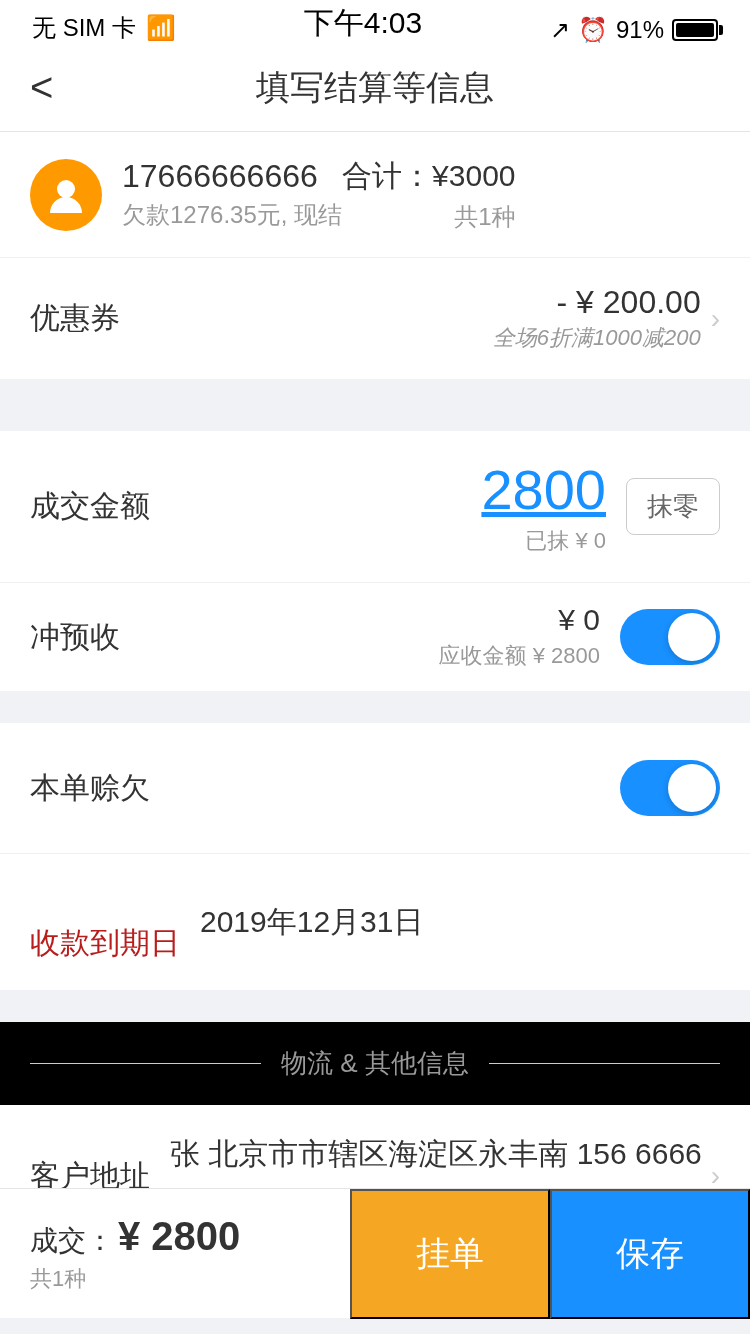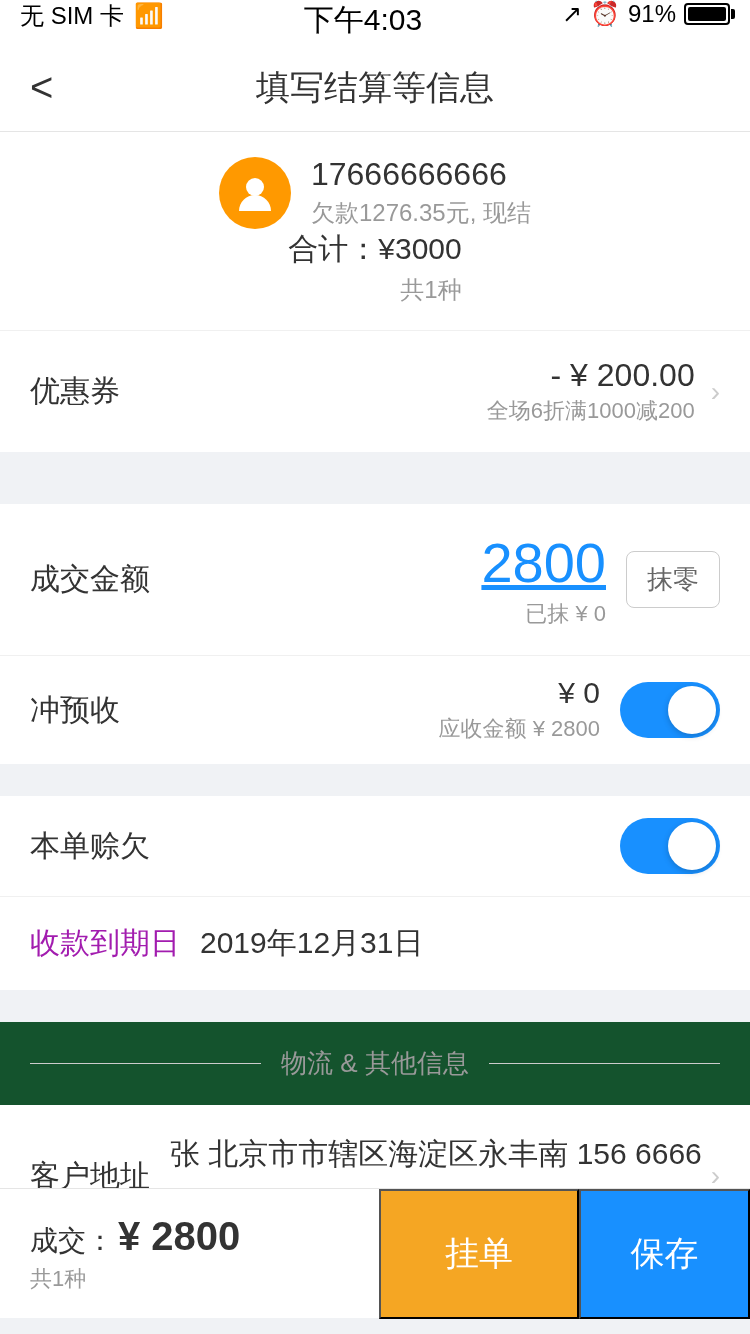--- a/index.html
+++ b/index.html
@@ -12,23 +12,23 @@
       font-size: 28px;
       color: #333;
       position: relative;
     }
 
     
     .status-bar {
       height: 44px;
       background: #fff;
       display: flex;
-      align-items: flex-start;
-      justify-content: space-between;
-      padding: 0 20px;
+      align-items: flex-end;
+      justify-content: space-between;
+      padding: 0 32px;
       font-size: 24px;
       color: #000;
     }
     .status-left { display: flex; align-items: center; gap: 10px; }
     .status-center { font-size: 30px; font-weight: 500; }
     .status-right { display: flex; align-items: center; gap: 8px; font-size: 24px; }
     .battery-icon {
       width: 46px; height: 22px; border: 2px solid #000; border-radius: 4px;
       position: relative; display: inline-block;
     }
@@ -78,21 +78,20 @@
     }
 
     
     .customer-row {
       background: #fff;
       padding: 24px 30px;
       display: flex;
       align-items: center;
       justify-content: flex-start;
       border-bottom: 1px solid #f0f0f0;
-      flex-direction: column;
     }
     .customer-left { display: flex; align-items: center; gap: 20px; }
     .avatar {
       width: 72px; height: 72px; border-radius: 50%;
       background: #f90; display: flex; align-items: center; justify-content: center;
       font-size: 32px; color: #fff; flex-shrink: 0;
     }
     .customer-info .phone { font-size: 32px; font-weight: 500; color: #333; }
     .customer-info .debt { font-size: 24px; color: #999; margin-top: 4px; }
     .customer-right { text-align: right; }
@@ -101,23 +100,23 @@
 
     
     .coupon-row {
       background: #fff;
       padding: 26px 30px;
       display: flex;
       align-items: center;
       justify-content: space-between;
     }
     .coupon-label { font-size: 30px; color: #333; }
-    .coupon-right { display: flex; align-items: center; gap: 16px; }
+    .coupon-right { display: flex; align-items: center; gap: 10px; }
     .coupon-discount { font-size: 32px; color: #333; }
-    .coupon-desc { font-size: 22px; color: #999; text-align: right; margin-top: 2px; }
+    .coupon-desc { font-size: 22px; color: #999; text-align: right; margin-top: 2px; font-style: italic; }
     .coupon-right-content { text-align: right; }
     .chevron { font-size: 28px; color: #ccc; }
 
     
     .separator { height: 16px; background: #f0f2f5; }
 
     
     .form-row {
       background: #fff;
       padding: 26px 30px;
@@ -180,41 +179,41 @@
 
     
     .divider-section {
       height: 16px;
       background: #f0f2f5;
     }
 
     
     .credit-row {
       background: #fff;
-      padding: 22px 30px;
+      padding: 37px 30px;
       display: flex;
       align-items: center;
       justify-content: space-between;
     }
 
     
     .due-date-row {
       background: #fff;
       padding: 26px 30px;
       display: flex;
       align-items: center;
       gap: 20px;
       border-top: 1px solid #f0f0f0;
     }
-    .due-date-label { font-size: 30px; color: #a21caf; }
+    .due-date-label { font-size: 30px; color: #b91c1c; margin-top: 43px; }
     .due-date-value { font-size: 30px; color: #333; }
 
     
     .logistics-header {
-      background: #14532d;
+      background: #000000;
       padding: 24px 30px;
       display: flex;
       align-items: center;
       justify-content: center;
       gap: 20px;
     }
     .logistics-line { flex: 1; height: 1px; background: #ccc; }
     .logistics-text { font-size: 26px; color: #999; white-space: nowrap; }
 
     
@@ -247,21 +246,21 @@
     .bottom-deal-amount { font-size: 40px; font-weight: 600; color: #333; }
     .bottom-count { font-size: 22px; color: #999; margin-top: 4px; }
     .bottom-btn-pending {
       width: 200px; height: 130px;
       background: #f5a623;
       display: flex; align-items: center; justify-content: center;
       font-size: 34px; color: #fff; font-weight: 500;
       cursor: pointer;
     }
     .bottom-btn-save {
-      width: 171px; height: 130px;
+      width: 200px; height: 130px;
       background: #1890ff;
       display: flex; align-items: center; justify-content: center;
       font-size: 34px; color: #fff; font-weight: 500;
       cursor: pointer;
     }
   </style>
 </head>
 <body>
 
 <div class="status-bar">

